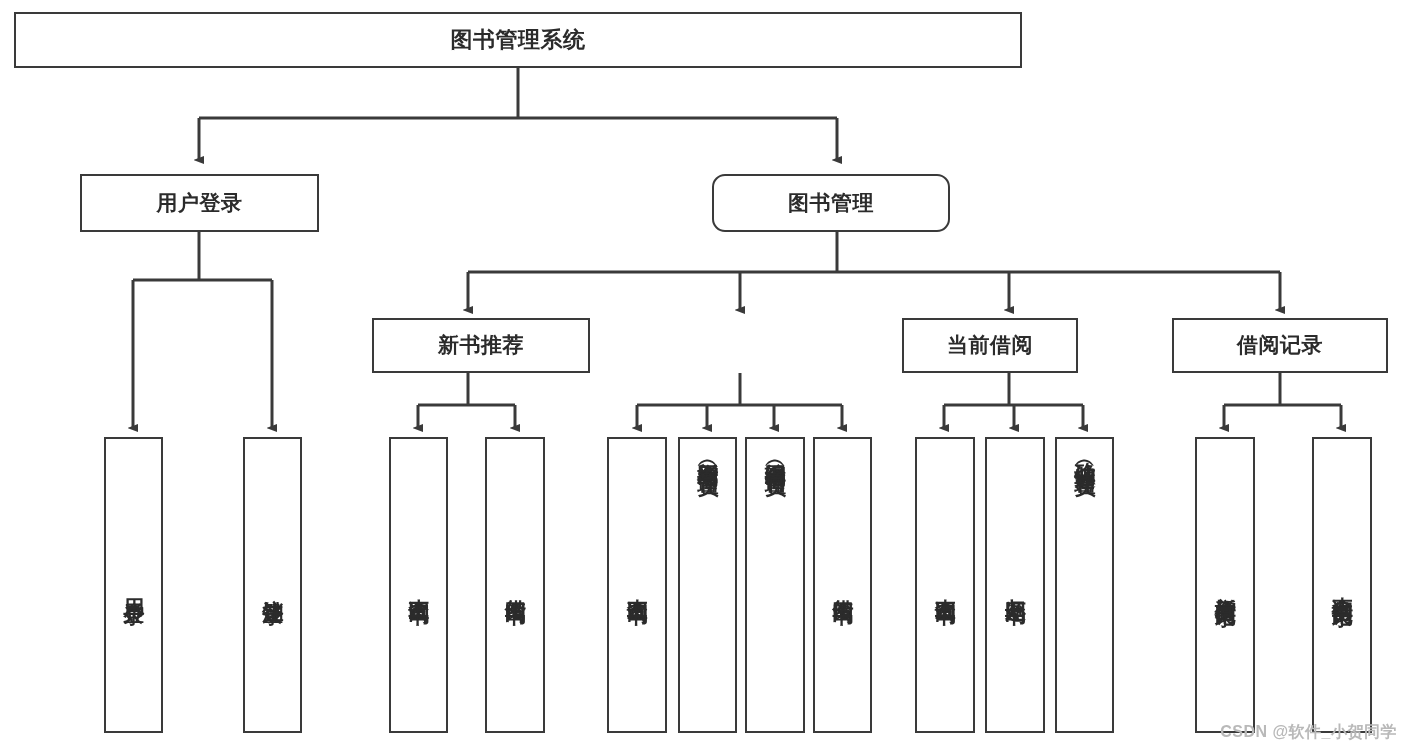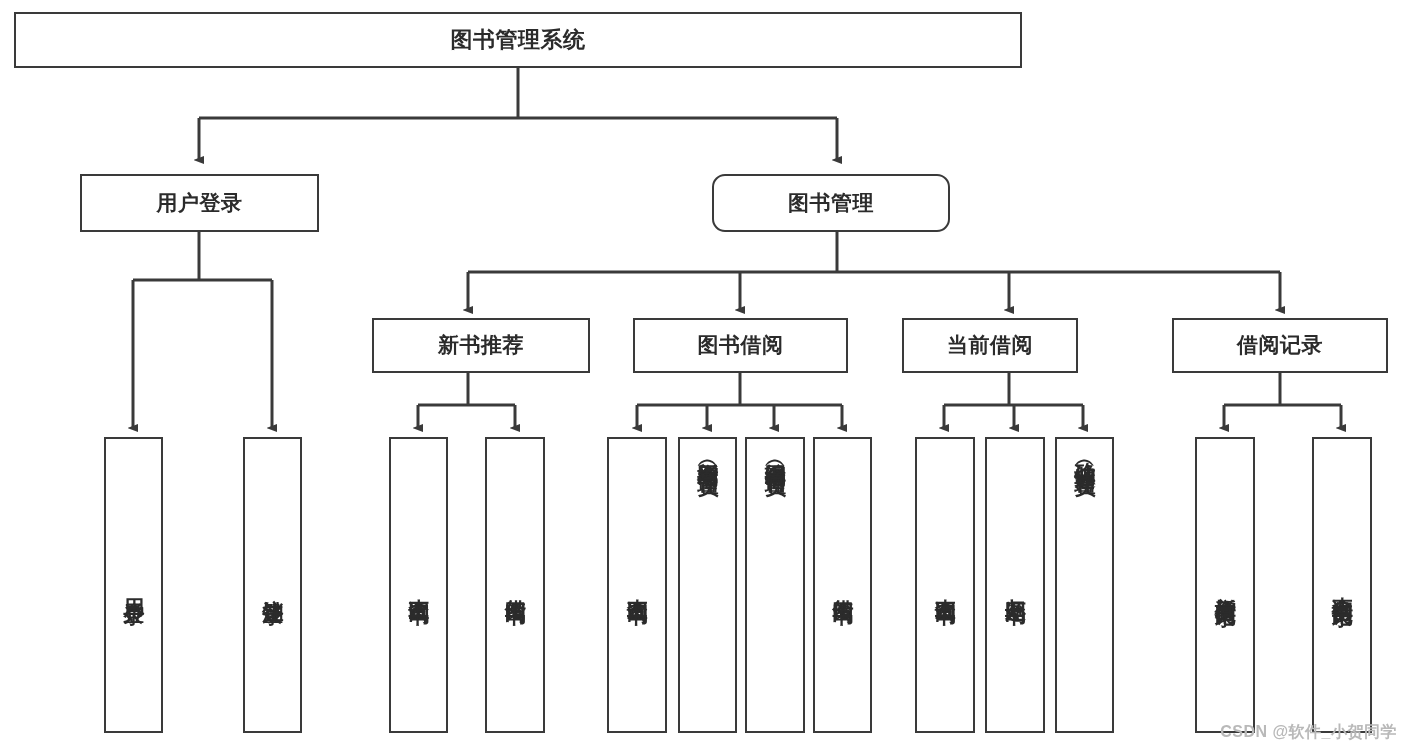--- a/index.html
+++ b/index.html
@@ -139,23 +139,20 @@
   <div class="node h-node" style="left:80px; top:174px; width:239px; height:58px;">
     <span class="label">用户登录</span>
   </div>
   <div class="node h-node" style="left:712px; top:174px; width:238px; height:58px;border-radius:13px;">
     <span class="label">图书管理</span>
   </div>
 
   <div class="node h-node" style="left:360px; top:318px; width:218px; height:55px;margin-left:12px;">
     <span class="label">新书推荐</span>
   </div>
-  <div class="node h-node" style="left:633px; top:318px; width:215px; height:55px;">
-    <span class="label">图书借阅</span>
-  </div>
   <div class="node h-node" style="left:902px; top:318px; width:176px; height:55px;">
     <span class="label">当前借阅</span>
   </div>
   <div class="node h-node" style="left:1172px; top:318px; width:216px; height:55px;">
     <span class="label">借阅记录</span>
   </div>
 
   <div class="node v-node centered" style="left:104px; top:437px; width:59px; height:296px;">
     <span class="label">用户登录</span>
   </div>

